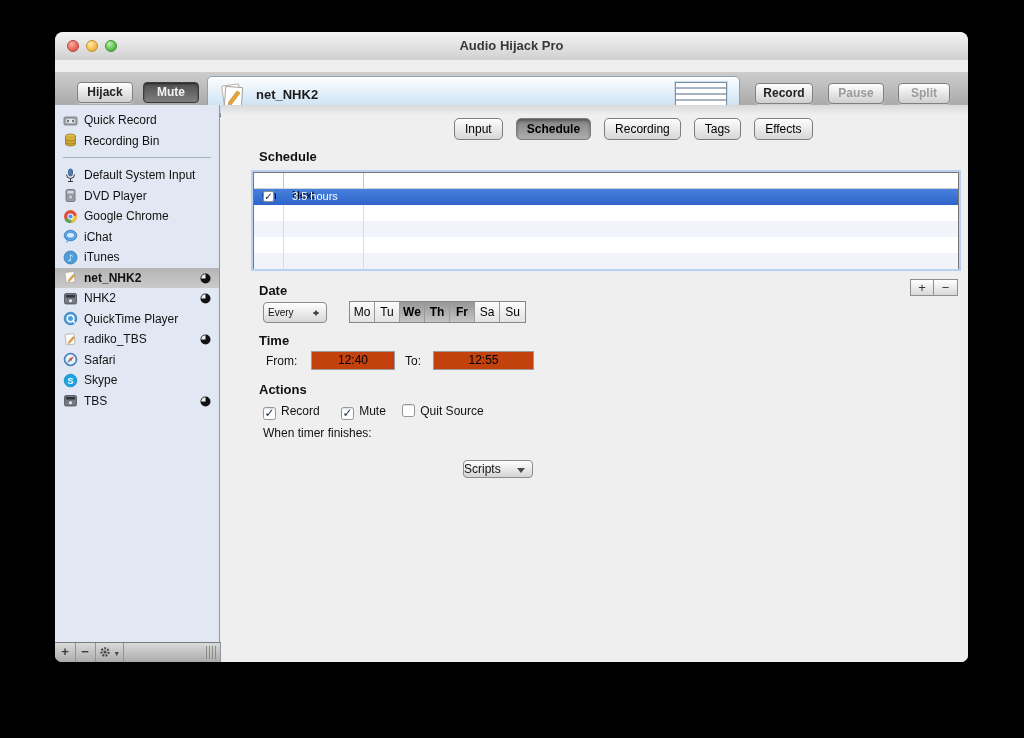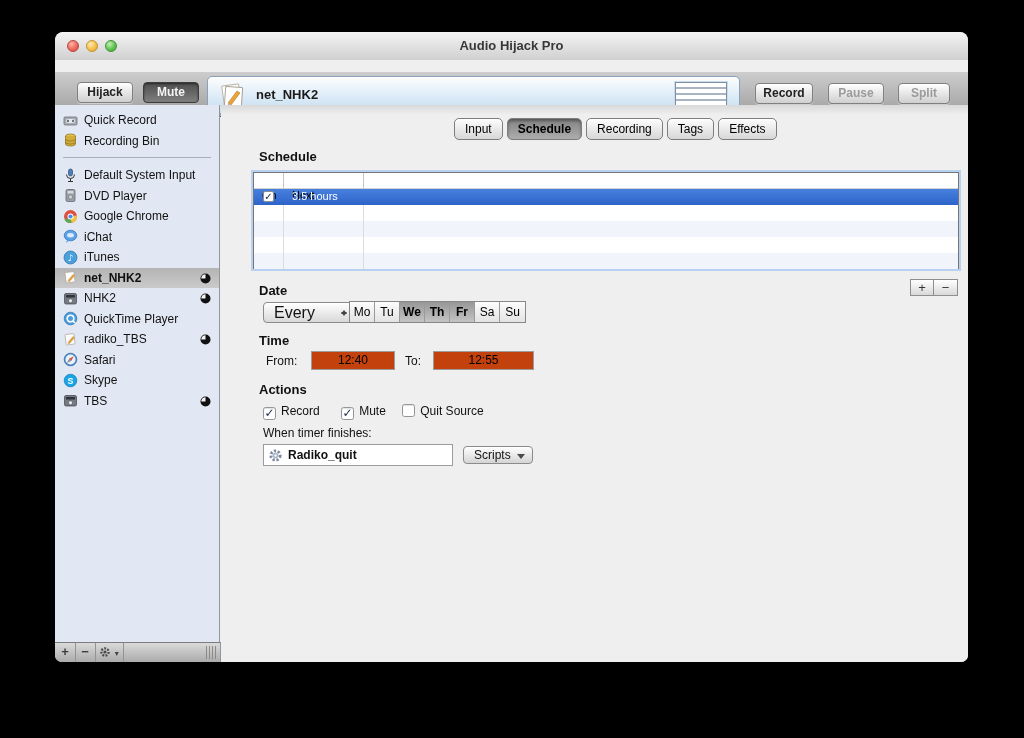--- a/index.html
+++ b/index.html
@@ -46,21 +46,21 @@
   .sidebar-bottombar{position:absolute;left:0;bottom:0;width:166px;height:20px;box-sizing:border-box;
     background:linear-gradient(#dadada,#ababab);border-top:1px solid #7c7c7c;border-right:1px solid #8e979f;}
   .bb-btn{position:absolute;top:0;height:19px;border-right:1px solid #949494;text-align:center;
     font-size:13px;color:#3c3c3c;line-height:18px;font-weight:bold;}
   .bb-grip{position:absolute;right:4px;top:3px;width:10px;height:13px;
     background:repeating-linear-gradient(90deg,#8b8b8b 0 1px,transparent 1px 3px);}
   
   .content{position:absolute;left:166px;top:73px;right:0;bottom:0;background:#efefef;}
   .content::before{content:"";position:absolute;left:0;top:0;right:0;height:10px;
     background:linear-gradient(#d9d9d9,#efefef);}
-  .tabs{position:absolute;left:233px;top:13px;display:flex;gap:4px;}
+  .tabs{position:absolute;left:233px;top:13px;display:flex;gap:13px;}
   .tab{height:22px;line-height:20px;padding:0 10px;font-size:12px;color:#000;
     background:linear-gradient(#fdfdfd,#d7d7d7);border:1px solid #7d7d7d;border-radius:5px;
     box-shadow:inset 0 1px 0 #fff;box-sizing:border-box;}
   .tab.active{background:linear-gradient(#828282,#aeaeae);box-shadow:inset 0 2px 3px rgba(0,0,0,.35);font-weight:bold;}
   .sec-title{position:absolute;font-size:13px;font-weight:bold;color:#111;}
   
   .sched-table{position:absolute;left:32px;top:67px;width:706px;height:97px;background:#fff;
     border:1px solid #767676;box-sizing:border-box;box-shadow:0 0 0 2px #b9d1f0;font-size:11px;}
   .thead{display:flex;height:16px;background:#fff;border-bottom:1px solid #d2d2d2;box-sizing:border-box;color:#000;}
   .th{padding:16px 4px 0 8px;box-sizing:border-box;border-right:1px solid #c6c6c6;}
@@ -71,23 +71,23 @@
   .td.c-on{width:30px;padding-left:9px;}.td.c-next{width:80px;}.td.c-desc{flex:1;padding-left:9px;}
   .trow.stripe{background:#f1f5fb;}
   .trow.empty .c-on,.trow.empty .c-next{border-right:1px solid #dcdcdc;}
   .rowcheck{display:inline-block;width:11px;height:11px;background:#fff;border:1px solid #8f8f8f;border-radius:2px;
     font-size:10px;line-height:10px;text-align:center;color:#16233f;font-weight:bold;box-sizing:border-box;}
   .plusminus{position:absolute;left:689px;top:174px;display:flex;}
   .pm{width:24px;height:17px;background:linear-gradient(#fff,#d8d8d8);border:1px solid #8e8e8e;
     text-align:center;line-height:15px;font-size:13px;color:#333;box-sizing:border-box;}
   .pm+.pm{border-left:none;}
   
-  .popup{position:absolute;width:92px;height:21px;background:linear-gradient(#ffffff,#d8d8d8);
-    border:1px solid #8b8b8b;border-radius:4px;font-size:16px;color:#111;line-height:19px;
-    padding-left:10px;box-sizing:border-box;box-shadow:inset 0 1px 0 #fff;}
+  .popup{position:absolute;width:64px;height:21px;background:linear-gradient(#ffffff,#d8d8d8);
+    border:1px solid #8b8b8b;border-radius:4px;font-size:10px;color:#111;line-height:19px;
+    padding-left:4px;box-sizing:border-box;box-shadow:inset 0 1px 0 #fff;}
   .popup .arrows{position:absolute;right:6px;top:4px;width:7px;height:12px;}
   .popup .arrows::before{content:"";position:absolute;top:0;left:0;border:3.5px solid transparent;border-bottom:4px solid #444;}
   .popup .arrows::after{content:"";position:absolute;bottom:0;left:0;border:3.5px solid transparent;border-top:4px solid #444;}
   .daybar{position:absolute;left:128px;top:196px;display:flex;border:1px solid #878787;background:#fff;}
   .day{width:25px;height:20px;text-align:center;line-height:20px;font-size:12px;color:#000;
     background:linear-gradient(#fcfcfc,#e3e3e3);border-right:1px solid #9a9a9a;box-sizing:border-box;}
   .day:last-child{border-right:none;}
   .day.sel{background:linear-gradient(#979797,#c4c4c4);font-weight:bold;}
   
   .flabel{position:absolute;font-size:12px;color:#111;}
@@ -95,23 +95,23 @@
     font-size:12px;text-align:center;line-height:17px;color:#000;}
   
   .chk{display:inline-block;width:13px;height:13px;background:#fff;border:1px solid #959595;border-radius:2.5px;
     vertical-align:-2px;font-size:12px;line-height:11px;text-align:center;color:#152746;font-weight:bold;
     box-sizing:border-box;box-shadow:inset 0 1px 1px rgba(0,0,0,.12);}
   .chkrow span.lbl{font-size:12px;color:#111;margin-left:5px;}
   .scriptfield{position:absolute;left:42px;top:339px;width:190px;height:22px;background:#fff;
     border:1px solid #9b9b9b;box-sizing:border-box;}
   .scriptfield .gear{position:absolute;left:4px;top:3px;}
   .scriptfield .name{position:absolute;left:24px;top:3px;font-size:12px;font-weight:bold;color:#111;}
-  .scriptsbtn{position:absolute;left:242px;top:341px;width:70px;height:18px;
+  .scriptsbtn{position:absolute;left:242px;top:355px;width:70px;height:18px;
     background:linear-gradient(#ffffff,#d4d4d4);border:1px solid #8b8b8b;border-radius:4px;
-    font-size:12px;line-height:16px;padding-left:10px;box-sizing:border-box;color:#111;box-shadow:inset 0 1px 0 #fff;}
+    font-size:12px;line-height:16px;padding-left:0;box-sizing:border-box;color:#111;box-shadow:inset 0 1px 0 #fff;}
   .scriptsbtn::after{content:"";position:absolute;right:7px;top:7px;border:4px solid transparent;border-top:5px solid #4a4a4a;}
 </style>
 </head>
 <body>
 
 <div class="stage">
   <div class="window">
 
     <div class="titlebar">
       <div class="lights">
@@ -357,27 +357,19 @@
       <div class="flabel" style="left:184px;top:249px;">To:</div>
       <div class="tfield" style="left:212px;top:246px;width:101px;">12:55</div>
 
       <div class="sec-title" style="left:38px;top:277px;">Actions</div>
       <div class="chkrow" style="position:absolute;left:42px;top:296px;">
         <span class="chk checked">✓</span><span class="lbl">Record</span>
         <span class="chk checked" style="margin-left:17px;">✓</span><span class="lbl">Mute</span>
         <span class="chk" style="margin-left:12px;"></span><span class="lbl">Quit Source</span>
       </div>
       <div class="flabel" style="left:42px;top:321px;">When timer finishes:</div>
-      <div class="scriptfield">
-        <svg class="gear" width="15" height="15" viewBox="0 0 15 15">
-            <circle cx="7.5" cy="7.5" r="4.6" fill="none" stroke="#7e8aa0" stroke-width="3" stroke-dasharray="2.2 1.7"></circle>
-            <circle cx="7.5" cy="7.5" r="2.8" fill="#aab4c6"></circle>
-            <circle cx="7.5" cy="7.5" r="1.3" fill="#f2f4f7"></circle>
-          </svg>
-        <div class="name">Radiko_quit</div>
-      </div>
       <div class="scriptsbtn">
         <span>Scripts</span>
       </div>
     </div>
 
   </div>
 </div>
 
 </body></html>

